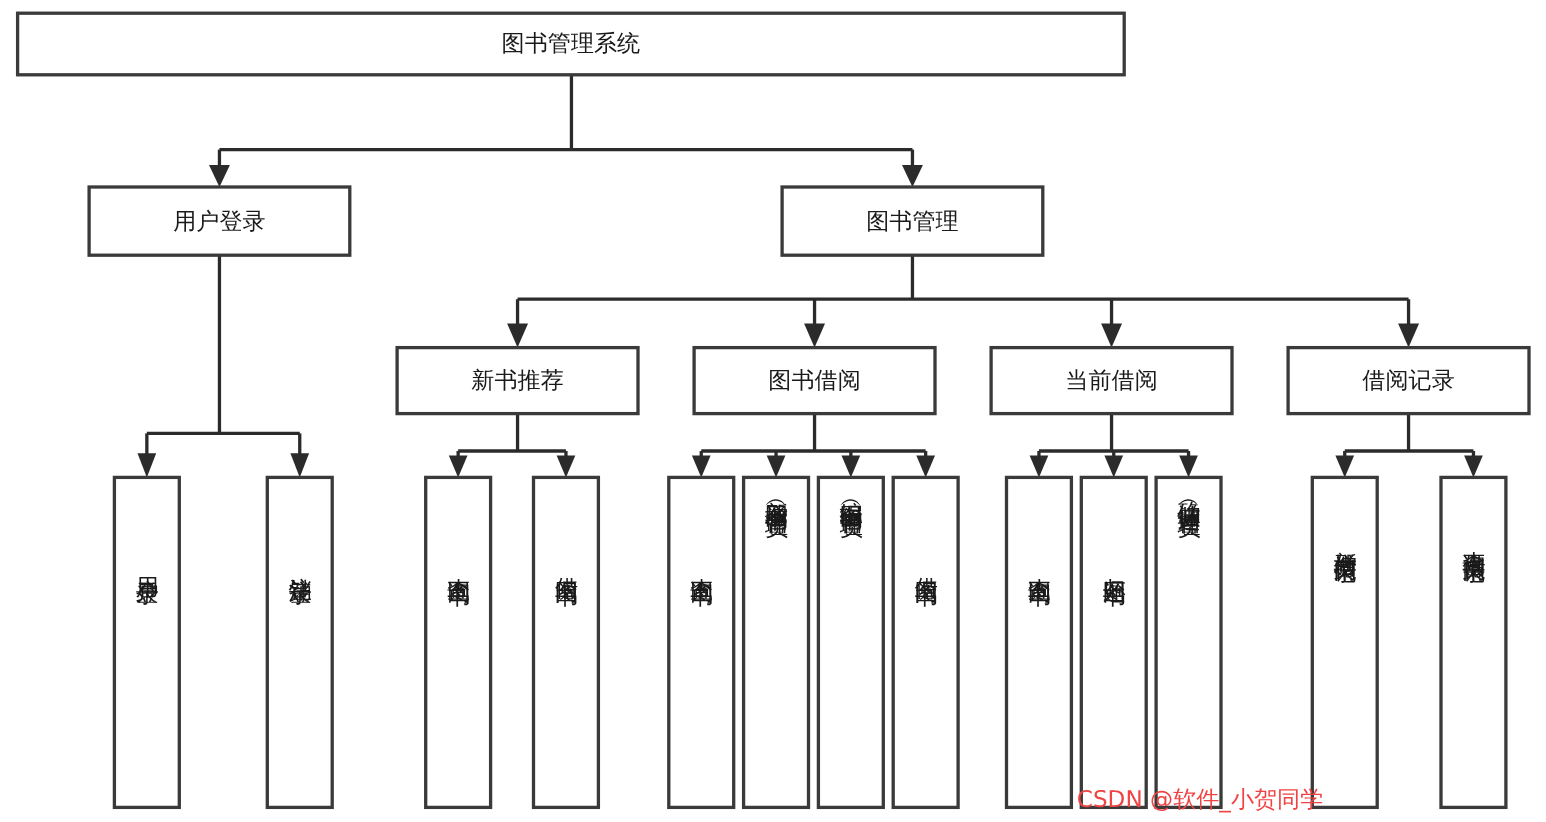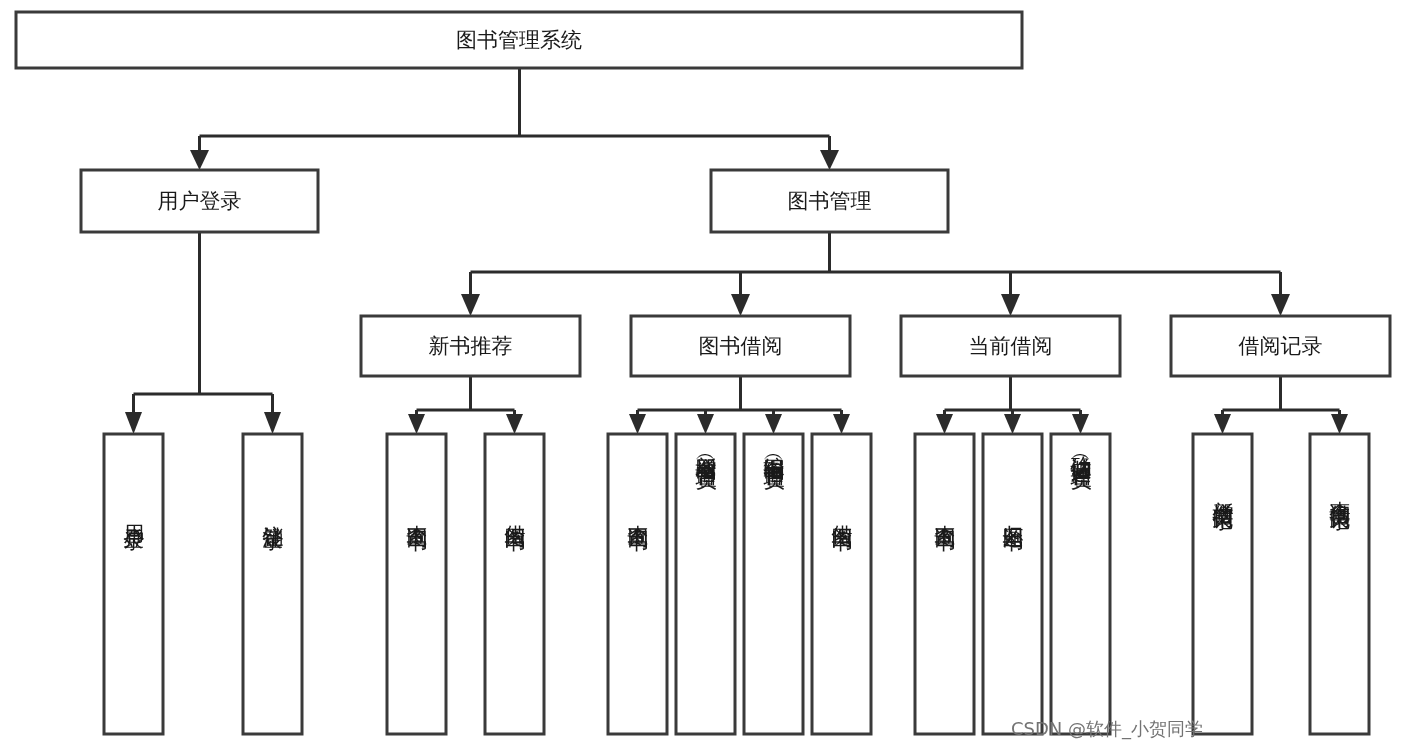--- a/index.html
+++ b/index.html
@@ -57,22 +57,22 @@
     text-anchor: middle;
     writing-mode: vertical-rl;
     glyph-orientation-vertical: 0;
     letter-spacing: 2px;
   }
   .watermark-text {
     position: absolute;
     right: 8px;
     bottom: 6px;
     font-family: "DejaVu Sans", "Liberation Sans", sans-serif;
-    font-size: 18px;
-    color: #737373;
+    font-size: 21px;
+    color: #ef4444;
     white-space: nowrap;
     pointer-events: none;
     user-select: none;
   }
 </style>
 </head>
 <body>
 
 <div id="diagram-root">
 

